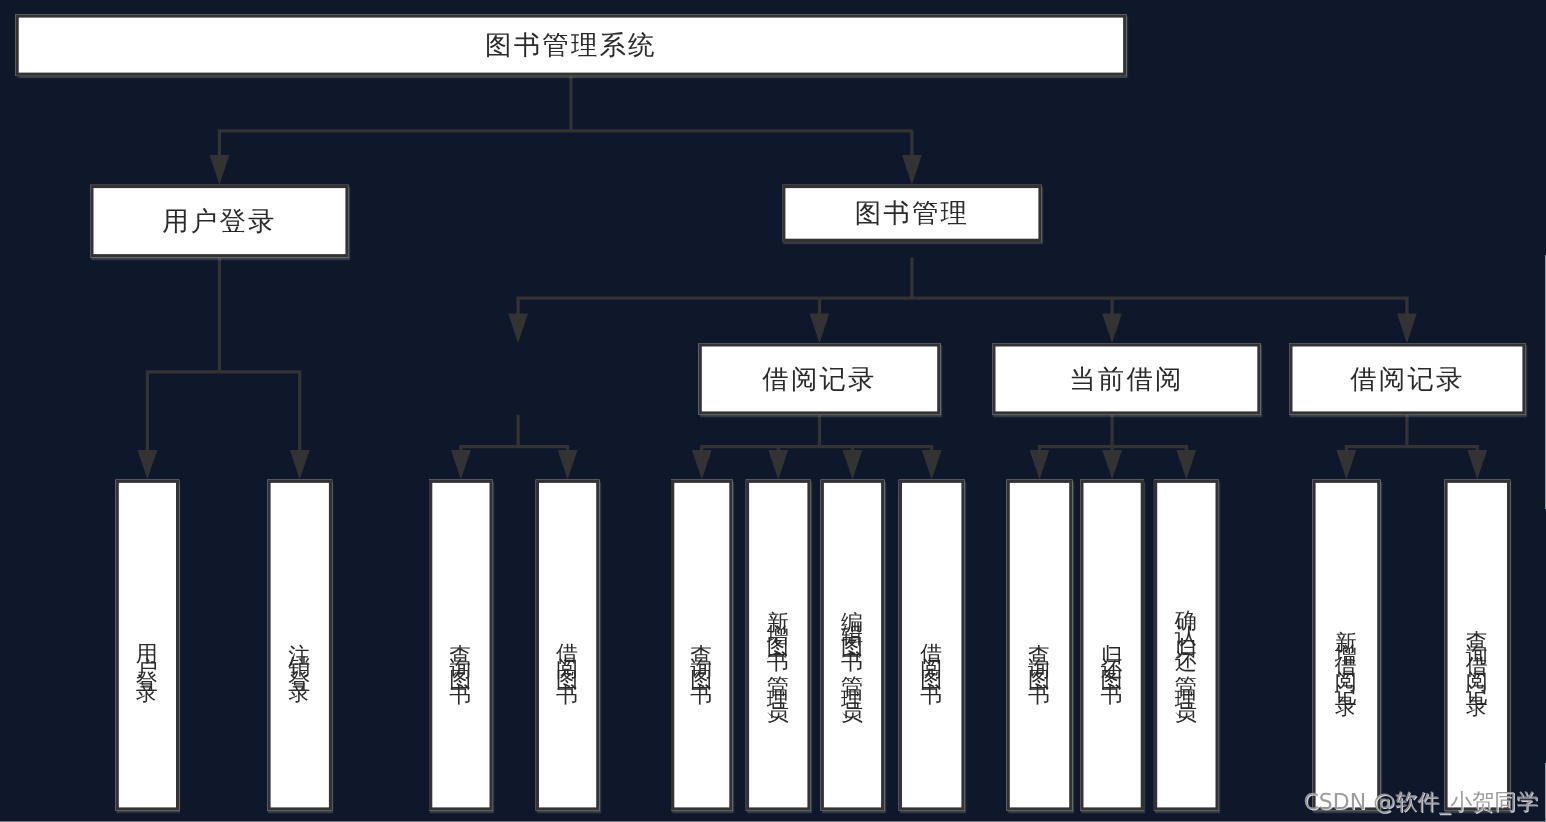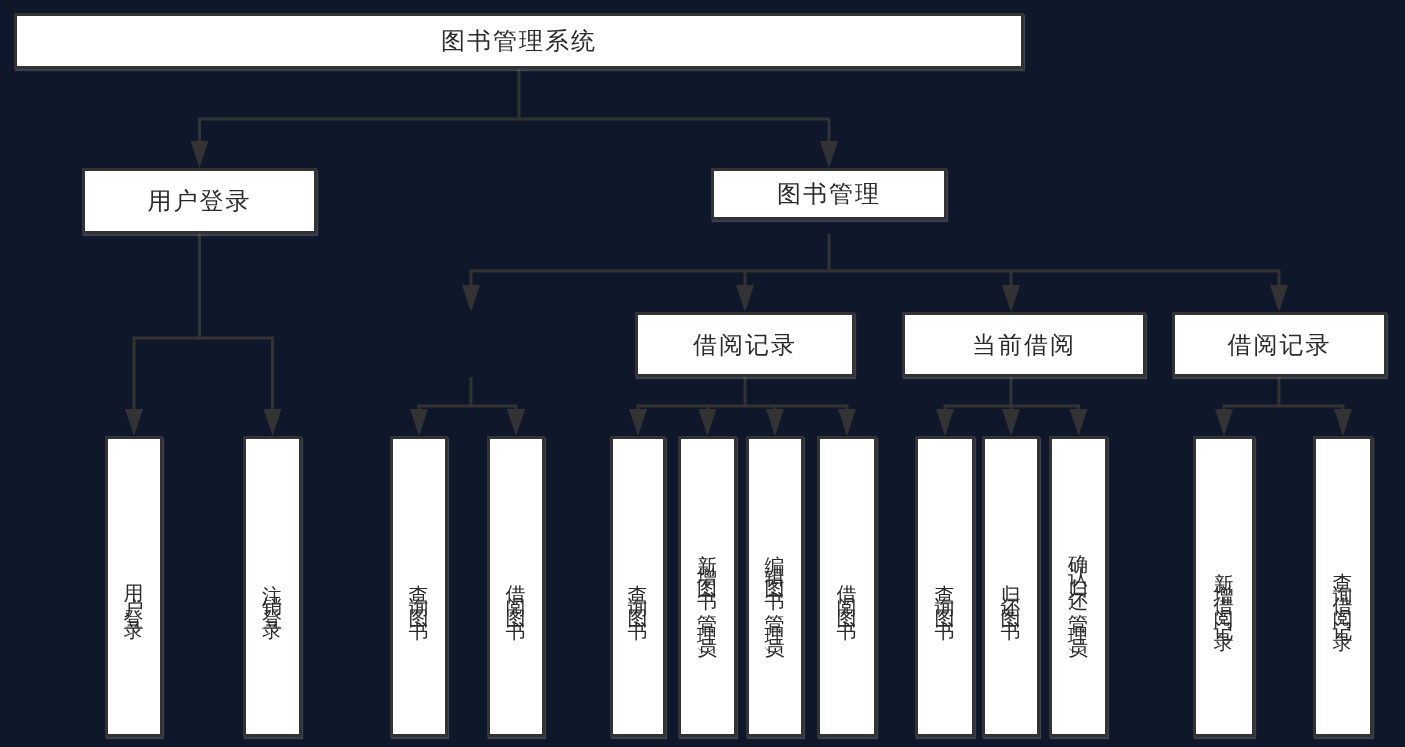--- a/index.html
+++ b/index.html
@@ -172,14 +172,15 @@
     <span class="vtext">确认归还（管理员）</span>
   </div>
 
   <div class="node vbox" style="left:1193px; top:436px; width:62px; height:301px;">
     <span class="vtext">新增借阅记录</span>
   </div>
   <div class="node vbox" style="left:1313px; top:436px; width:60px; height:301px;">
     <span class="vtext">查询借阅记录</span>
   </div>
 
+  <div class="watermark">CSDN @软件_小贺同学</div>
 
 </div>
 
 </body></html>

